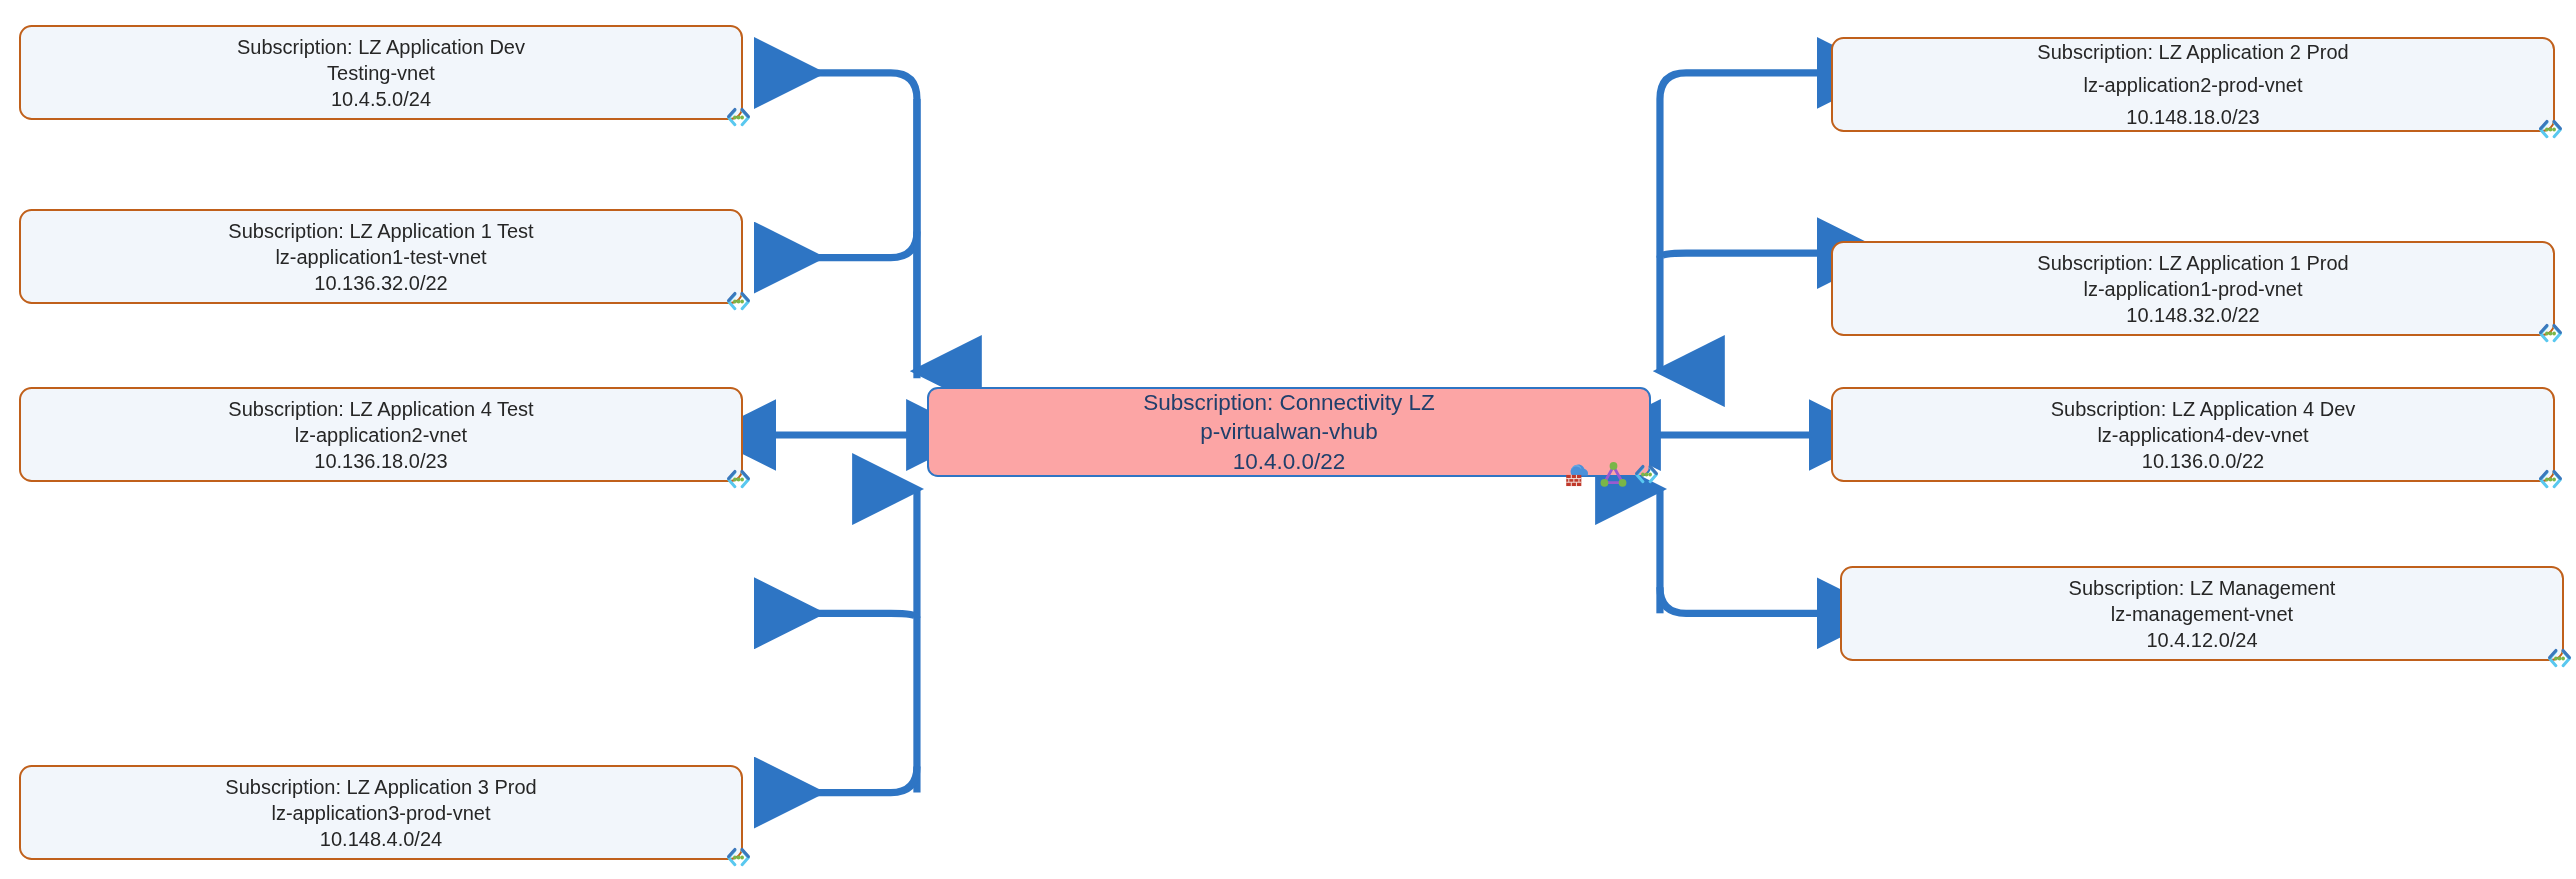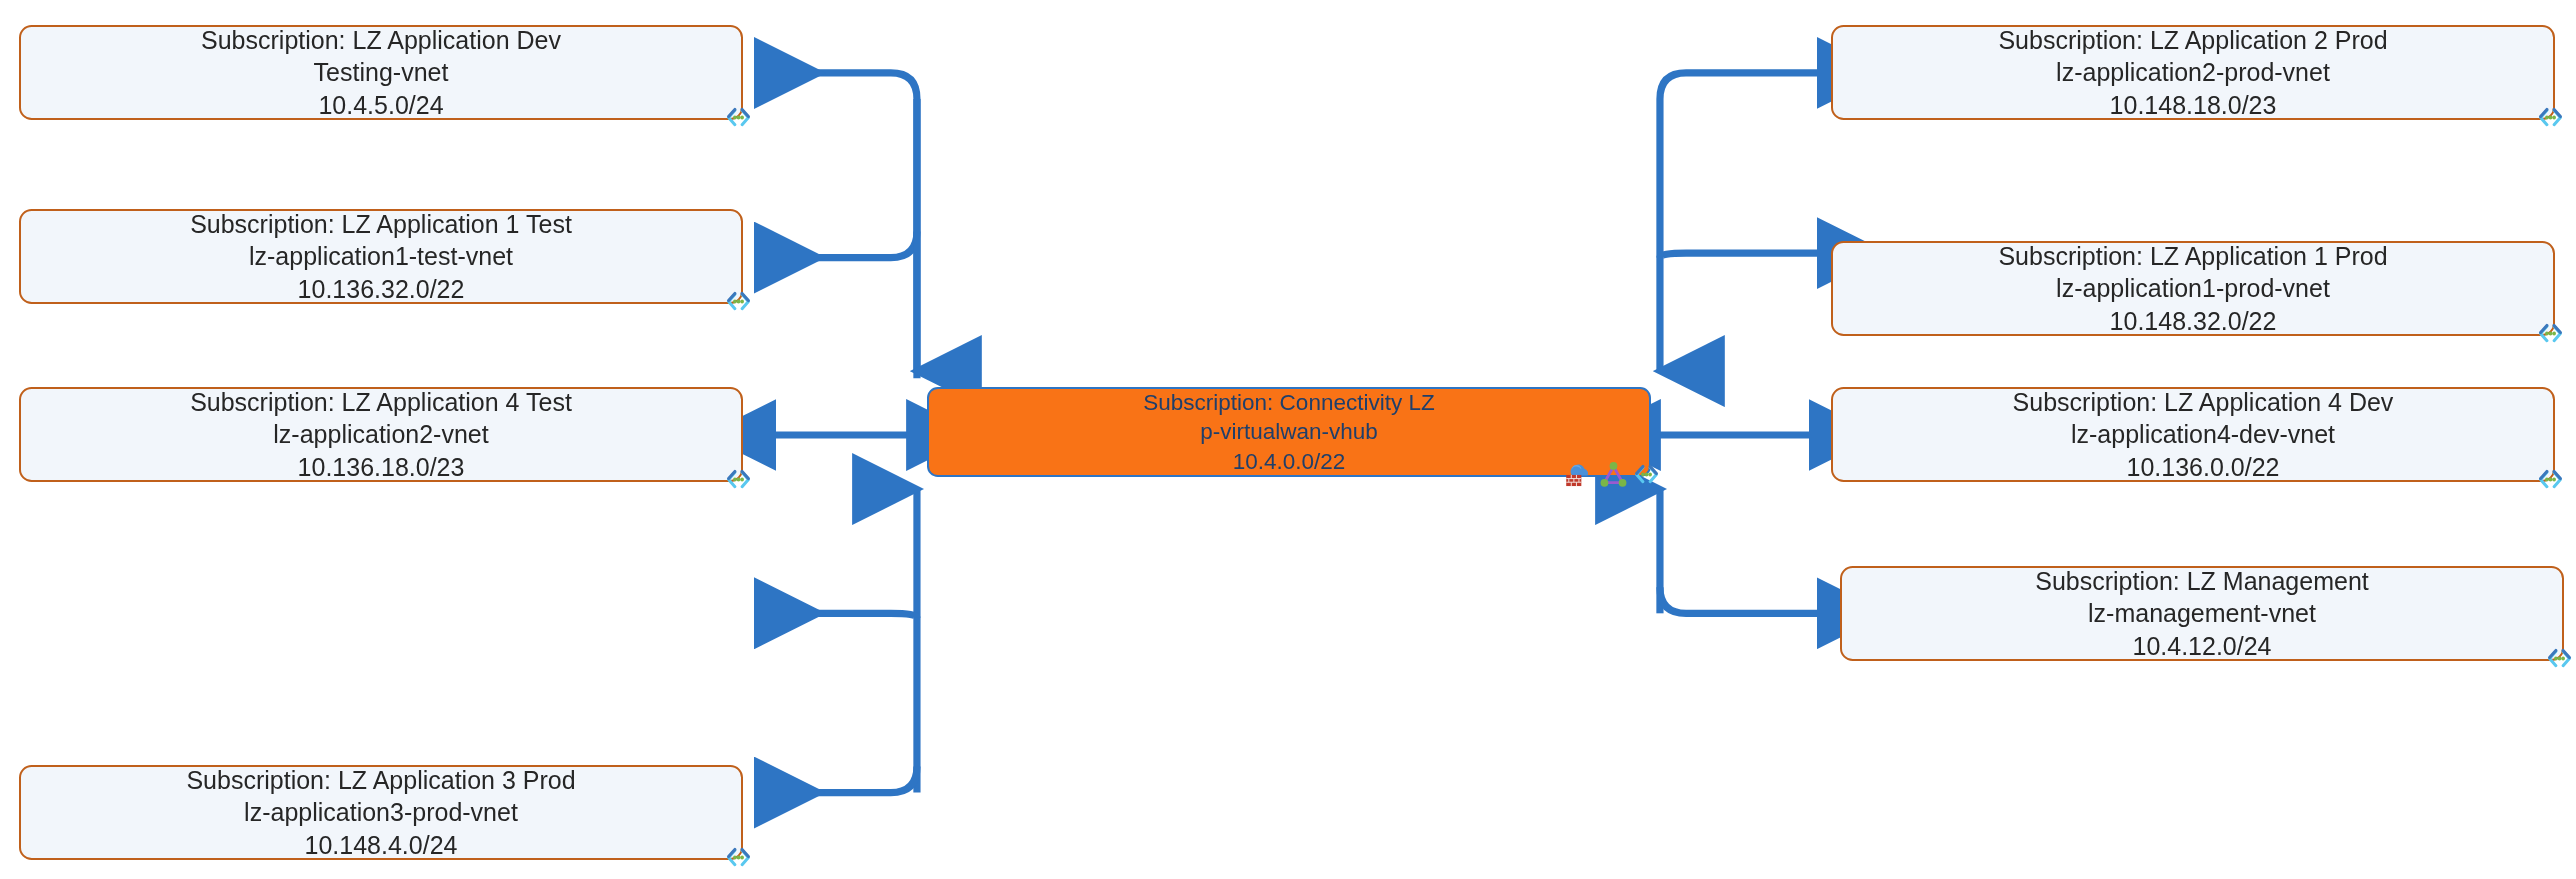--- a/index.html
+++ b/index.html
@@ -38,32 +38,32 @@
   }
   .node.spoke{
     width:724px;
     height:95px;
     background:#f2f6fb;
     border:2.7px solid #c0601b;
   }
   .node.hub{
     width:724px;
     height:90px;
-    background:#f97316;
+    background:#fca5a5;
     border:2.7px solid #2e75c4;
     color:#1f3f6b;
     border-radius:10.8px;
   }
   .node .ln{
     display:block;
     line-height:1.30;
     white-space:nowrap;
     font-size:22.5px;
   }
-  .node.spoke .ln{ font-size:25px; }
+  .node.spoke .ln{ font-size:20px; }
   .node.hub .ln{ font-size:22.5px; }
 
   
   .icon-cluster{
     position:absolute;
     display:flex;
     align-items:center;
     gap:1.8px;
     pointer-events:none;
   }
@@ -226,21 +226,21 @@
         <path d="M21 7 L28 15 L21 23" fill="none" stroke="#59c8ef" stroke-width="3.4" stroke-linecap="round" stroke-linejoin="round"></path>
         <path d="M13 6 L6 14" fill="none" stroke="#3c78bc" stroke-width="3.4" stroke-linecap="round"></path>
         <path d="M21 6 L28 14" fill="none" stroke="#3c78bc" stroke-width="3.4" stroke-linecap="round"></path>
         <circle cx="13" cy="15" r="2.1" fill="#7ab648"></circle>
         <circle cx="17" cy="15" r="2.1" fill="#7ab648"></circle>
         <circle cx="21" cy="15" r="2.1" fill="#7ab648"></circle>
       </svg>
     </span>
   </div>
 
-  <div class="node spoke" style="left:1831px; top:25px;">
+  <div class="node spoke" style="left:1831px; top:37px;justify-content:space-between;">
     <span class="ln">Subscription: LZ Application 2 Prod</span>
     <span class="ln">lz-application2-prod-vnet</span>
     <span class="ln">10.148.18.0/23</span>
     <span class="icon-cluster">
       <svg class="ico" width="31" height="27" viewBox="0 0 34 30">
         <path d="M13 7 L6 15 L13 23" fill="none" stroke="#59c8ef" stroke-width="3.4" stroke-linecap="round" stroke-linejoin="round"></path>
         <path d="M21 7 L28 15 L21 23" fill="none" stroke="#59c8ef" stroke-width="3.4" stroke-linecap="round" stroke-linejoin="round"></path>
         <path d="M13 6 L6 14" fill="none" stroke="#3c78bc" stroke-width="3.4" stroke-linecap="round"></path>
         <path d="M21 6 L28 14" fill="none" stroke="#3c78bc" stroke-width="3.4" stroke-linecap="round"></path>
         <circle cx="13" cy="15" r="2.1" fill="#7ab648"></circle>

